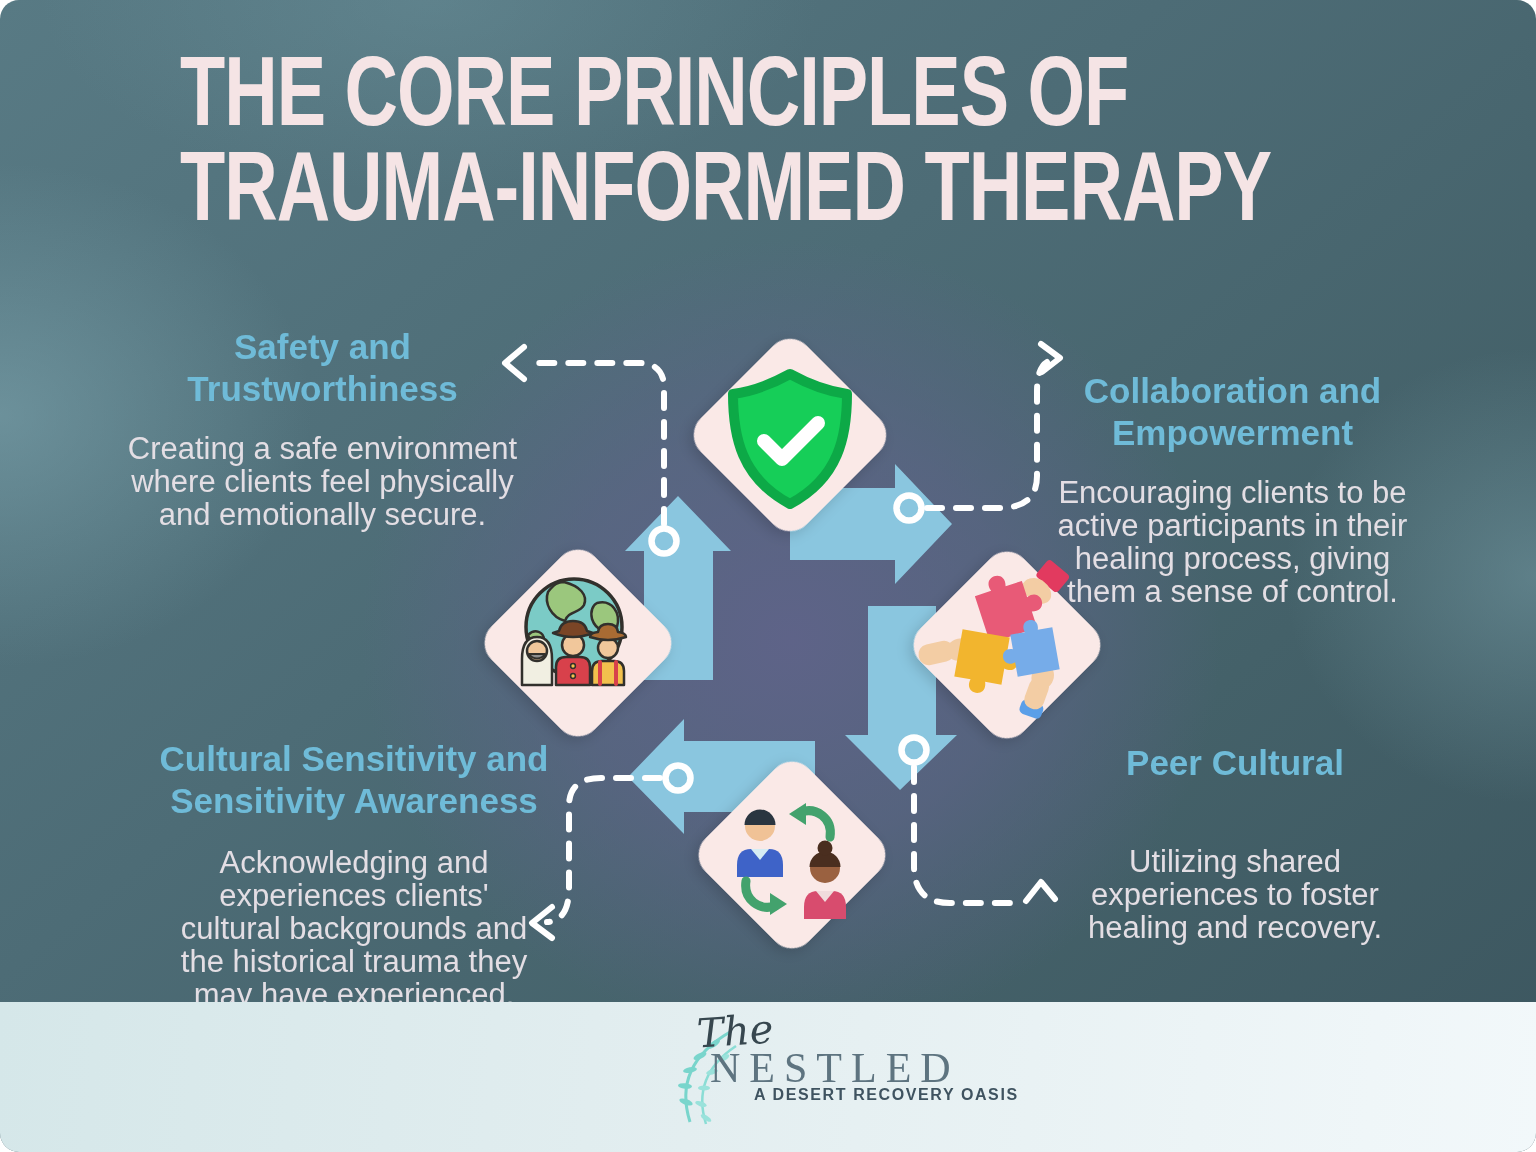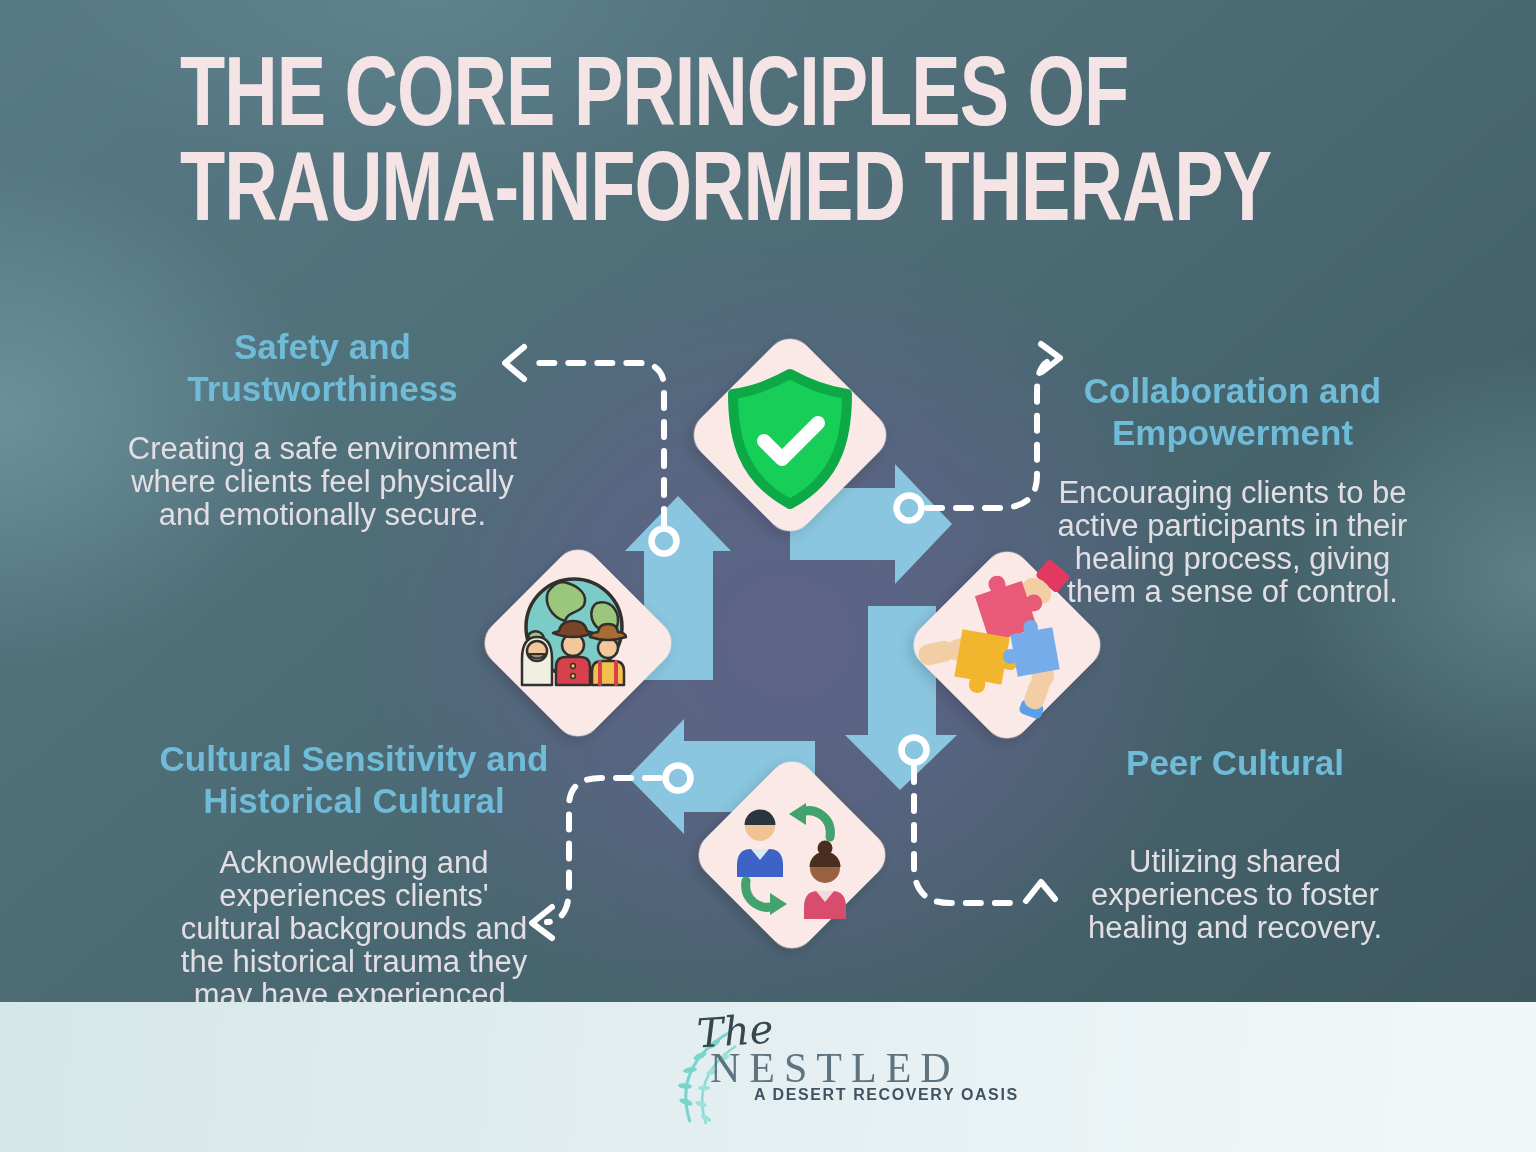--- a/index.html
+++ b/index.html
@@ -6,20 +6,21 @@
   html,body { width:1536px; height:1152px; }
   body { font-family:"Liberation Sans", sans-serif; overflow:hidden; }
 
   .canvas { position:relative; width:1536px; height:1152px; overflow:hidden;
     background:
       radial-gradient(ellipse 430px 400px at 51.5% 55.5%, rgba(95,99,137,.96) 0%, rgba(95,99,137,.62) 52%, rgba(95,99,137,0) 100%),
       radial-gradient(ellipse 520px 420px at 0% 36%, rgba(128,168,178,.55) 0%, rgba(128,168,178,0) 60%),
       radial-gradient(ellipse 420px 380px at 100% 50%, rgba(128,168,178,.45) 0%, rgba(128,168,178,0) 60%),
       radial-gradient(ellipse 650px 320px at 28% 0%, rgba(115,155,165,.35) 0%, rgba(115,155,165,0) 60%),
       linear-gradient(140deg, #587a84 0%, #4d6c76 40%, #446169 70%, #3c565f 100%);
+    border-radius: 19px;
   }
 
   .title { position:absolute; left:180px; top:44px; color:#F5E4E5; }
   .title-inner { transform:scale(1,1.32); transform-origin:left top;
     font-size:74px; line-height:72px; font-weight:700; letter-spacing:-1px; white-space:nowrap; }
 
   .diagram { position:absolute; inset:0; width:1536px; height:1152px; }
 
   .principle { position:absolute; text-align:center; }
   .principle h2 { font-size:35px; line-height:42px; font-weight:700; color:#6FBBD8; }
@@ -187,21 +188,21 @@
     <h2>
       <span>Peer Cultural</span>
       <span></span>
     </h2>
     <p>Utilizing shared experiences to foster healing and recovery.</p>
   </div>
 
   <div class="principle p-cultural">
     <h2>
       <span>Cultural Sensitivity and</span>
-      <span>Historical Cultural</span>
+      <span>Sensitivity Awareness</span>
     </h2>
     <p>Acknowledging and experiences clients' cultural backgrounds and the historical trauma they may have experienced.</p>
   </div>
 
   <div class="footer">
     <div class="logo">
       <svg class="logo-branch" viewBox="0 0 96 104">
         <path d="M74,6 C36,28 22,58 34,96" fill="none" stroke="#79D5CC" stroke-width="3"></path>
         <path d="M80,20 C50,40 40,66 50,98" fill="none" stroke="#8ADDD5" stroke-width="2.5"></path>
         <g fill="#79D5CC">

